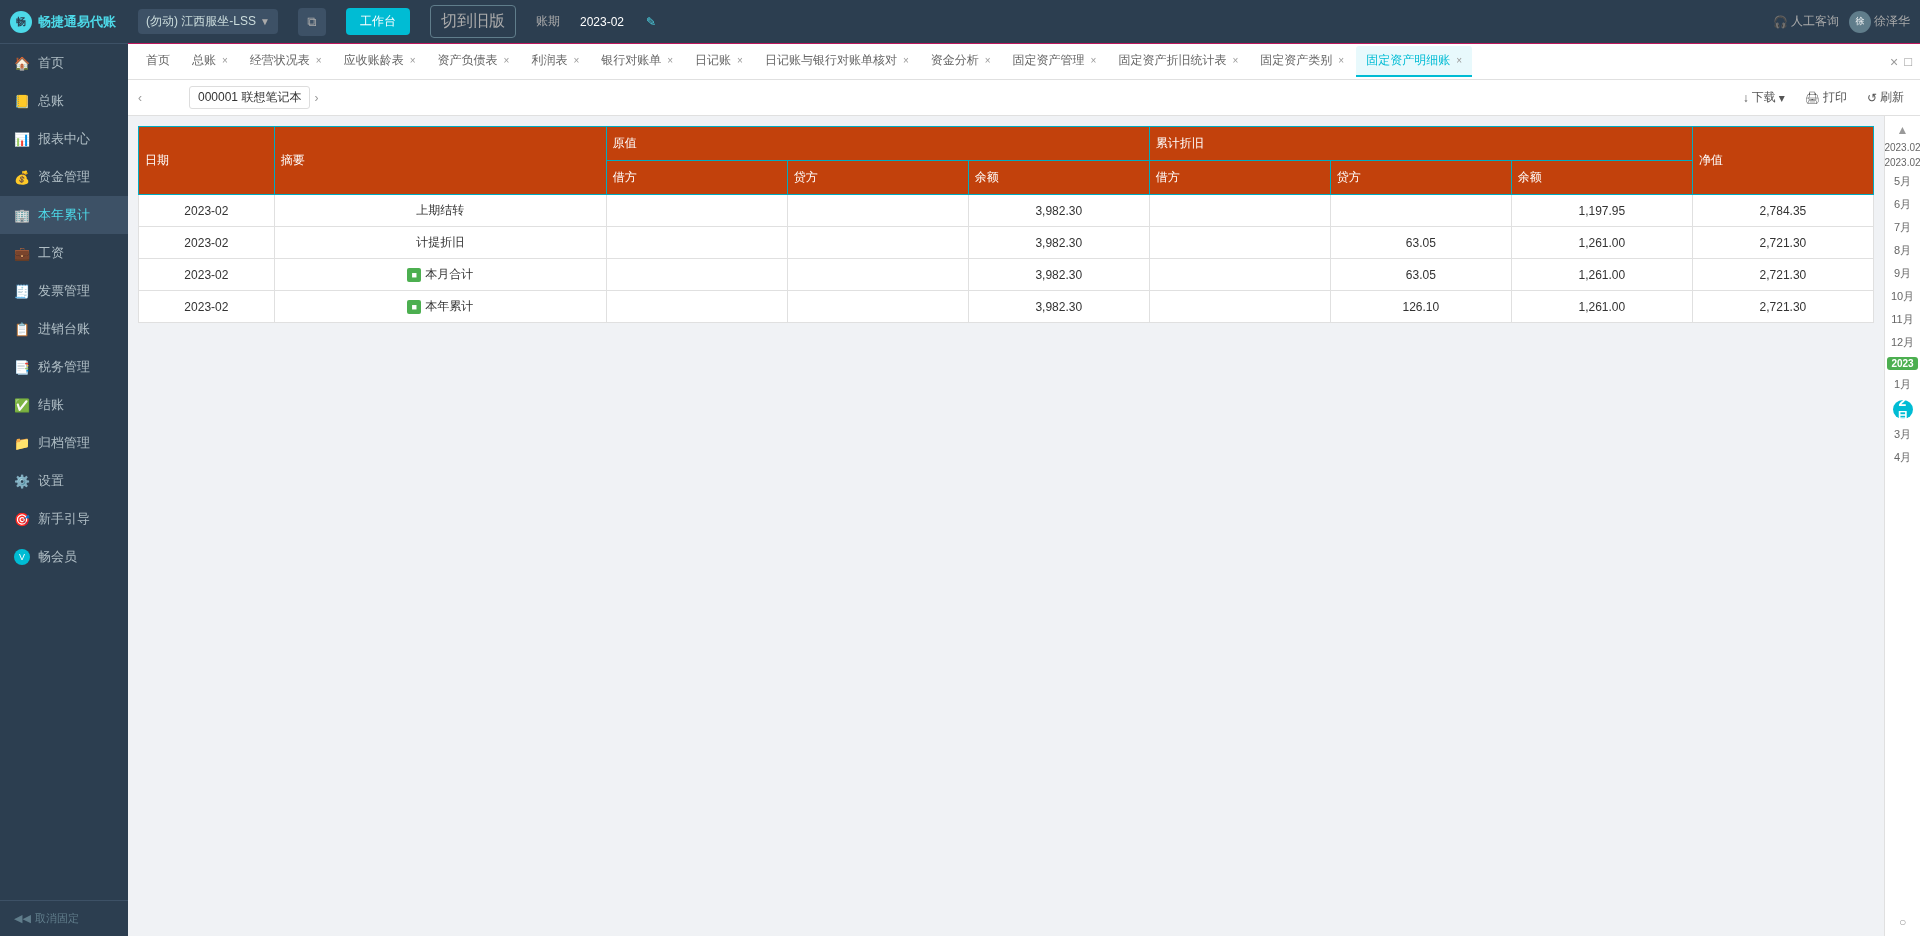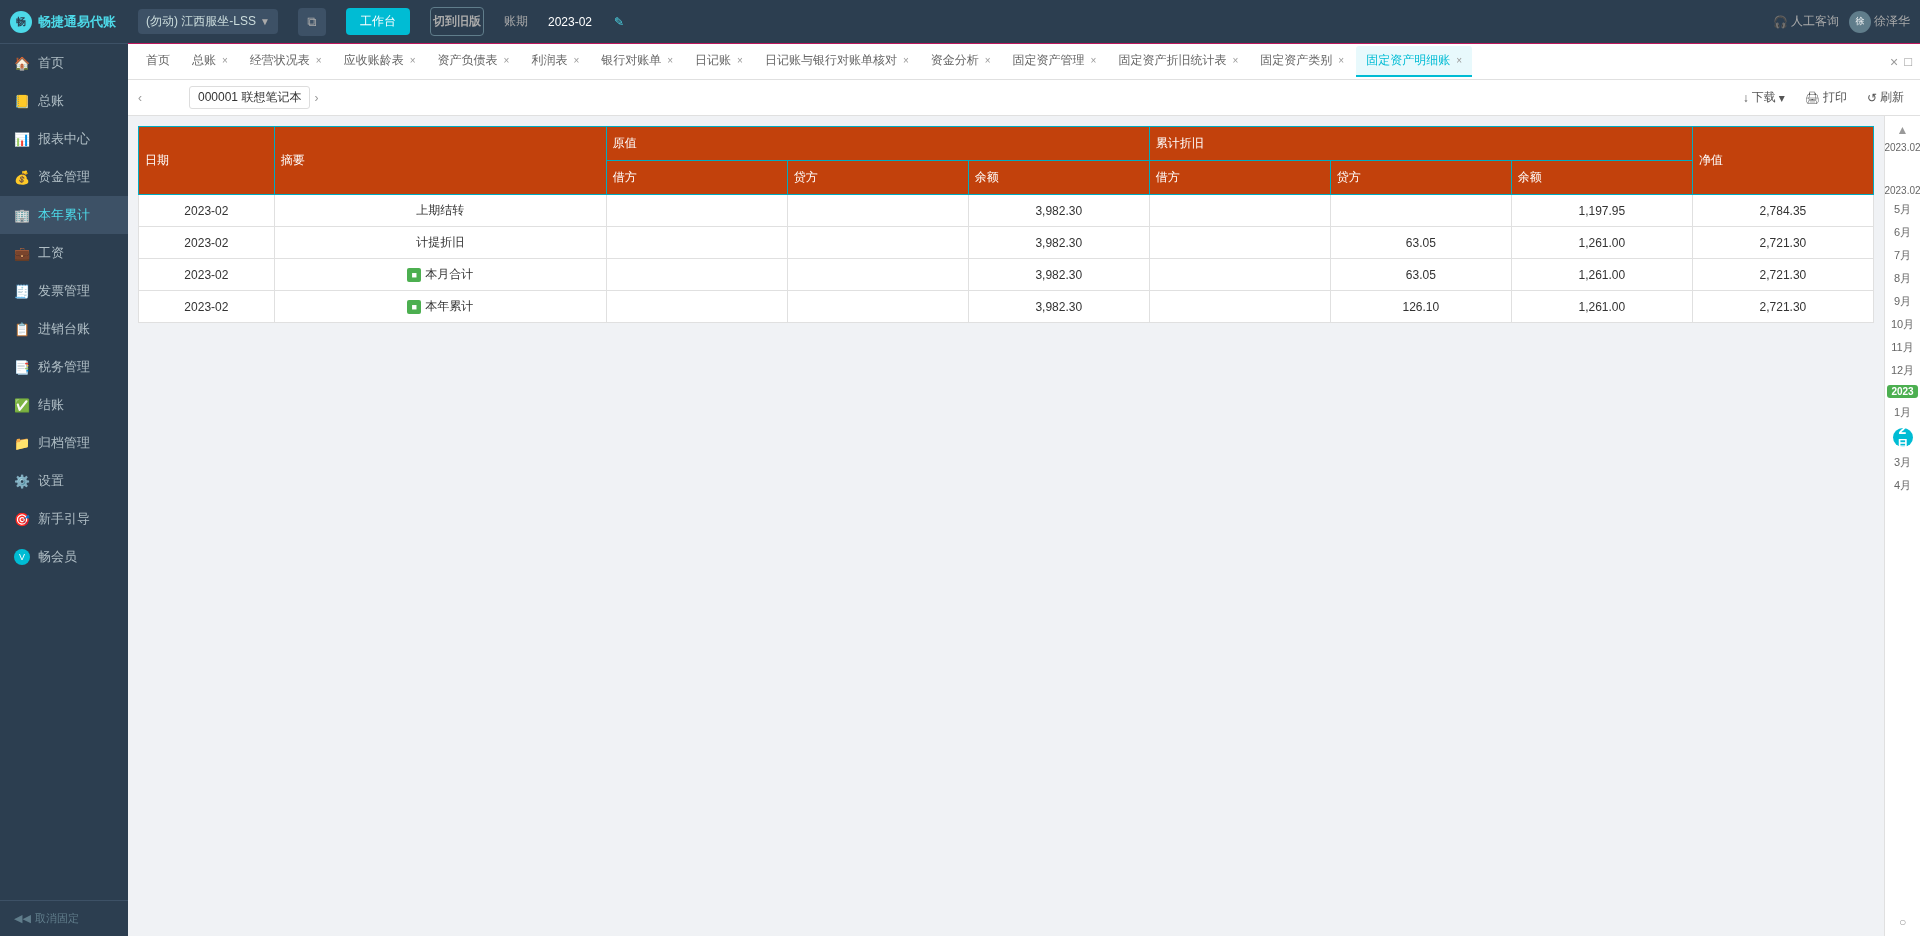--- a/index.html
+++ b/index.html
@@ -16,21 +16,21 @@
 
     
     .main { flex: 1; display: flex; flex-direction: column; overflow: hidden; }
 
     
     .topbar { height: 44px; background: #2c3e50; display: flex; align-items: center; padding: 0 10px; gap: 20px; border-bottom: 1px solid #be185d; flex-shrink: 0; }
     .company-selector { display: flex; align-items: center; gap: 4px; background: #3d5166; border-radius: 4px; padding: 4px 8px; color: #cdd; font-size: 12px; cursor: pointer; min-width: 140px; }
     .company-selector-arrow { color: #aaa; font-size: 10px; }
     .copy-btn { width: 28px; height: 28px; background: #3d5166; border-radius: 4px; display: flex; align-items: center; justify-content: center; cursor: pointer; color: #aaa; font-size: 13px; }
     .workbench-btn { background: #00bcd4; color: white; border: none; border-radius: 4px; padding: 5px 14px; font-size: 12px; cursor: pointer; }
-    .switch-btn { background: transparent; border: 1px solid #607d8b; color: #aaa; border-radius: 4px; padding: 5px 2px; font-size: 12px; cursor: pointer; font-weight: bold; }
+    .switch-btn { background: transparent; border: 1px solid #607d8b; color: #aaa; border-radius: 4px; padding: 5px 10px; font-size: 16px; cursor: pointer; }
     .period-label { color: #aaa; font-size: 12px; }
     .period-value { color: #fff; font-size: 12px; }
     .period-edit-icon { color: #4dd9e8; cursor: pointer; font-size: 12px; margin-left: 2px; }
     .topbar-right { margin-left: auto; display: flex; align-items: center; gap: 10px; }
     .human-service { color: #aaa; font-size: 12px; cursor: pointer; display: flex; align-items: center; gap: 3px; }
     .user-info { color: #aaa; font-size: 12px; cursor: pointer; display: flex; align-items: center; gap: 3px; }
     .user-avatar { width: 22px; height: 22px; background: #607d8b; border-radius: 50%; display: flex; align-items: center; justify-content: center; font-size: 9px; color: white; }
 
     
     .tabbar { height: 36px; background: #fff; display: flex; align-items: center; padding: 0 8px; gap: 2px; border-bottom: 1px solid #e0e0e0; flex-shrink: 0; overflow-x: auto; }
@@ -62,21 +62,21 @@
 
     .green-badge { display: inline-flex; align-items: center; justify-content: center; width: 14px; height: 14px; background: #4caf50; color: white; font-size: 9px; border-radius: 2px; margin-right: 4px; }
     .cell-with-badge { display: flex; align-items: center; justify-content: center; }
 
     
     .right-panel { width: 36px; background: #fff; border-left: 1px solid #e0e0e0; display: flex; flex-direction: column; align-items: center; padding: 4px 0; overflow-y: auto; flex-shrink: 0; }
     .year-item { font-size: 11px; color: #666; padding: 4px 2px; cursor: pointer; text-align: center; width: 100%; display: flex; align-items: center; justify-content: center; }
     .year-item.active { color: #00bcd4; font-weight: bold; }
     .scroll-arrow { color: #999; font-size: 12px; cursor: pointer; padding: 3px; }
 
-    .period-row { display: flex; flex-direction: column; align-items: center; width: 100%; gap: 28px; }
+    .period-row { display: flex; flex-direction: column; align-items: center; width: 100%; }
     .period-date { font-size: 10px; color: #666; padding: 2px 0; cursor: pointer; }
   </style>
 </head>
 <body>
 
 <div class="sidebar">
   <div class="sidebar-logo">
     <div class="sidebar-logo-icon">畅</div>
     <span>畅捷通易代账</span>
   </div>

